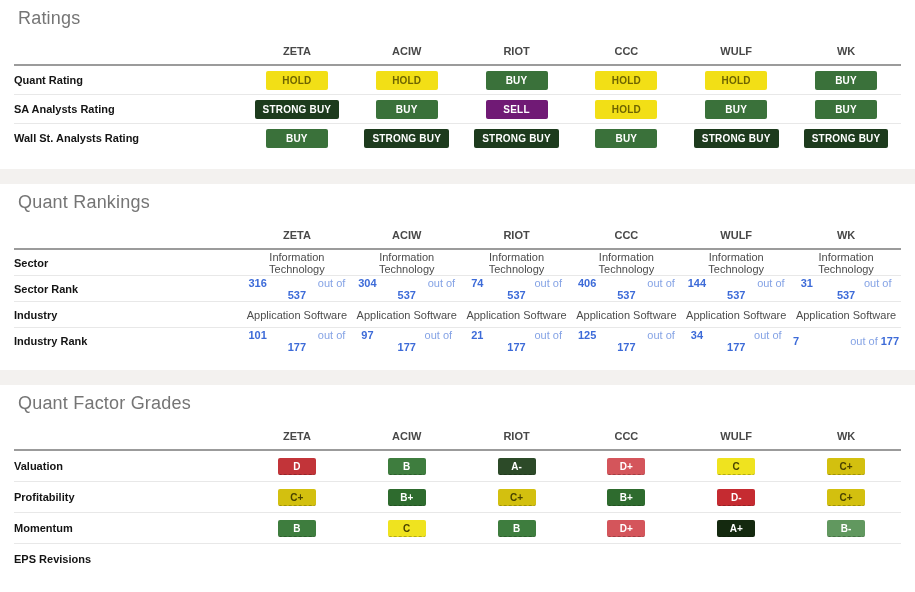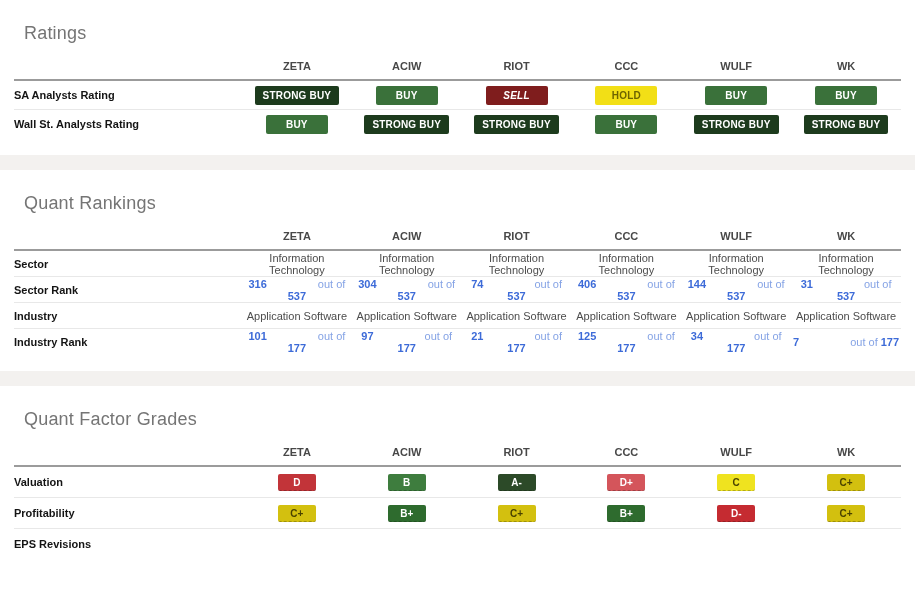--- a/index.html
+++ b/index.html
@@ -4,21 +4,21 @@
 <style>
   html,body{margin:0;padding:0;background:#fff;}
   body{
     width:915px;height:592px;overflow:hidden;
     font-family:"Liberation Sans",sans-serif;
     -webkit-font-smoothing:antialiased;
   }
   .section{padding:0 14px;}
   .section-title{
     font-size:18px;font-weight:400;color:#757575;
-    margin:0 0 10px 10px;padding-top:23px;letter-spacing:0.2px;
+    margin:0 0 10px 4px;padding-top:8px;letter-spacing:0.2px;
   }
   table{width:100%;border-collapse:collapse;table-layout:fixed;}
   col.c-label{width:25.7%;}
   col.c-tick{width:12.383%;}
   th{
     font-size:11px;font-weight:bold;color:#484848;
     text-align:center;padding:6px 0 7px 0;
     border-bottom:2px solid #9B9B9B;
   }
   th.th-label{text-align:left;}
@@ -71,24 +71,33 @@
           <th>ZETA</th>
           <th>ACIW</th>
           <th>RIOT</th>
           <th>CCC</th>
           <th>WULF</th>
           <th>WK</th>
         </tr>
       </thead>
       <tbody>
         <tr>
+          <td class="td-label">Quant Rating</td>
+          <td><span class="rating-badge" style="background: rgb(242, 223, 22); color: rgb(110, 100, 0);">HOLD</span></td>
+          <td><span class="rating-badge" style="background: rgb(242, 223, 22); color: rgb(110, 100, 0);">HOLD</span></td>
+          <td><span class="rating-badge" style="background: rgb(58, 113, 58); color: rgb(255, 255, 255);">BUY</span></td>
+          <td><span class="rating-badge" style="background: rgb(242, 223, 22); color: rgb(110, 100, 0);">HOLD</span></td>
+          <td><span class="rating-badge" style="background: rgb(242, 223, 22); color: rgb(110, 100, 0);">HOLD</span></td>
+          <td><span class="rating-badge" style="background: rgb(58, 113, 58); color: rgb(255, 255, 255);">BUY</span></td>
+        </tr>
+        <tr>
           <td class="td-label">SA Analysts Rating</td>
           <td><span class="rating-badge" style="background: rgb(29, 59, 29); color: rgb(255, 255, 255);">STRONG BUY</span></td>
           <td><span class="rating-badge" style="background: rgb(58, 113, 58); color: rgb(255, 255, 255);">BUY</span></td>
-          <td><span class="rating-badge" style="background: #7f1d1d; color: rgb(255, 255, 255); font-style: italic;">SELL</span></td>
+          <td><span class="rating-badge" style="background: #701a75; color: rgb(255, 255, 255);">SELL</span></td>
           <td><span class="rating-badge" style="background: rgb(242, 223, 22); color: rgb(110, 100, 0);">HOLD</span></td>
           <td><span class="rating-badge" style="background: rgb(58, 113, 58); color: rgb(255, 255, 255);">BUY</span></td>
           <td><span class="rating-badge" style="background: rgb(58, 113, 58); color: rgb(255, 255, 255);">BUY</span></td>
         </tr>
         <tr>
           <td class="td-label">Wall St. Analysts Rating</td>
           <td><span class="rating-badge" style="background: rgb(58, 113, 58); color: rgb(255, 255, 255);">BUY</span></td>
           <td><span class="rating-badge" style="background: rgb(29, 59, 29); color: rgb(255, 255, 255);">STRONG BUY</span></td>
           <td><span class="rating-badge" style="background: rgb(29, 59, 29); color: rgb(255, 255, 255);">STRONG BUY</span></td>
           <td><span class="rating-badge" style="background: rgb(58, 113, 58); color: rgb(255, 255, 255);">BUY</span></td>
@@ -203,20 +212,29 @@
         <tr>
           <td class="td-label">Profitability</td>
           <td><span class="grade-badge" style="background: rgb(211, 192, 15); color: rgb(74, 67, 0);">C+</span></td>
           <td><span class="grade-badge" style="background: rgb(46, 107, 46); color: rgb(255, 255, 255);">B+</span></td>
           <td><span class="grade-badge" style="background: rgb(211, 192, 15); color: rgb(74, 67, 0);">C+</span></td>
           <td><span class="grade-badge" style="background: rgb(46, 107, 46); color: rgb(255, 255, 255);">B+</span></td>
           <td><span class="grade-badge" style="background: rgb(197, 43, 49); color: rgb(255, 255, 255);">D-</span></td>
           <td><span class="grade-badge" style="background: rgb(211, 192, 15); color: rgb(74, 67, 0);">C+</span></td>
         </tr>
         <tr>
+          <td class="td-label">Momentum</td>
+          <td><span class="grade-badge" style="background: rgb(62, 125, 62); color: rgb(255, 255, 255);">B</span></td>
+          <td><span class="grade-badge" style="background: rgb(239, 227, 31); color: rgb(74, 67, 0);">C</span></td>
+          <td><span class="grade-badge" style="background: rgb(62, 125, 62); color: rgb(255, 255, 255);">B</span></td>
+          <td><span class="grade-badge" style="background: rgb(212, 85, 91); color: rgb(255, 255, 255);">D+</span></td>
+          <td><span class="grade-badge" style="background: rgb(20, 41, 15); color: rgb(255, 255, 255);">A+</span></td>
+          <td><span class="grade-badge" style="background: rgb(97, 152, 95); color: rgb(255, 255, 255);">B-</span></td>
+        </tr>
+        <tr>
           <td class="td-label">EPS Revisions</td>
           <td></td>
           <td></td>
           <td></td>
           <td></td>
           <td></td>
           <td></td>
         </tr>
       </tbody>
     </table>

